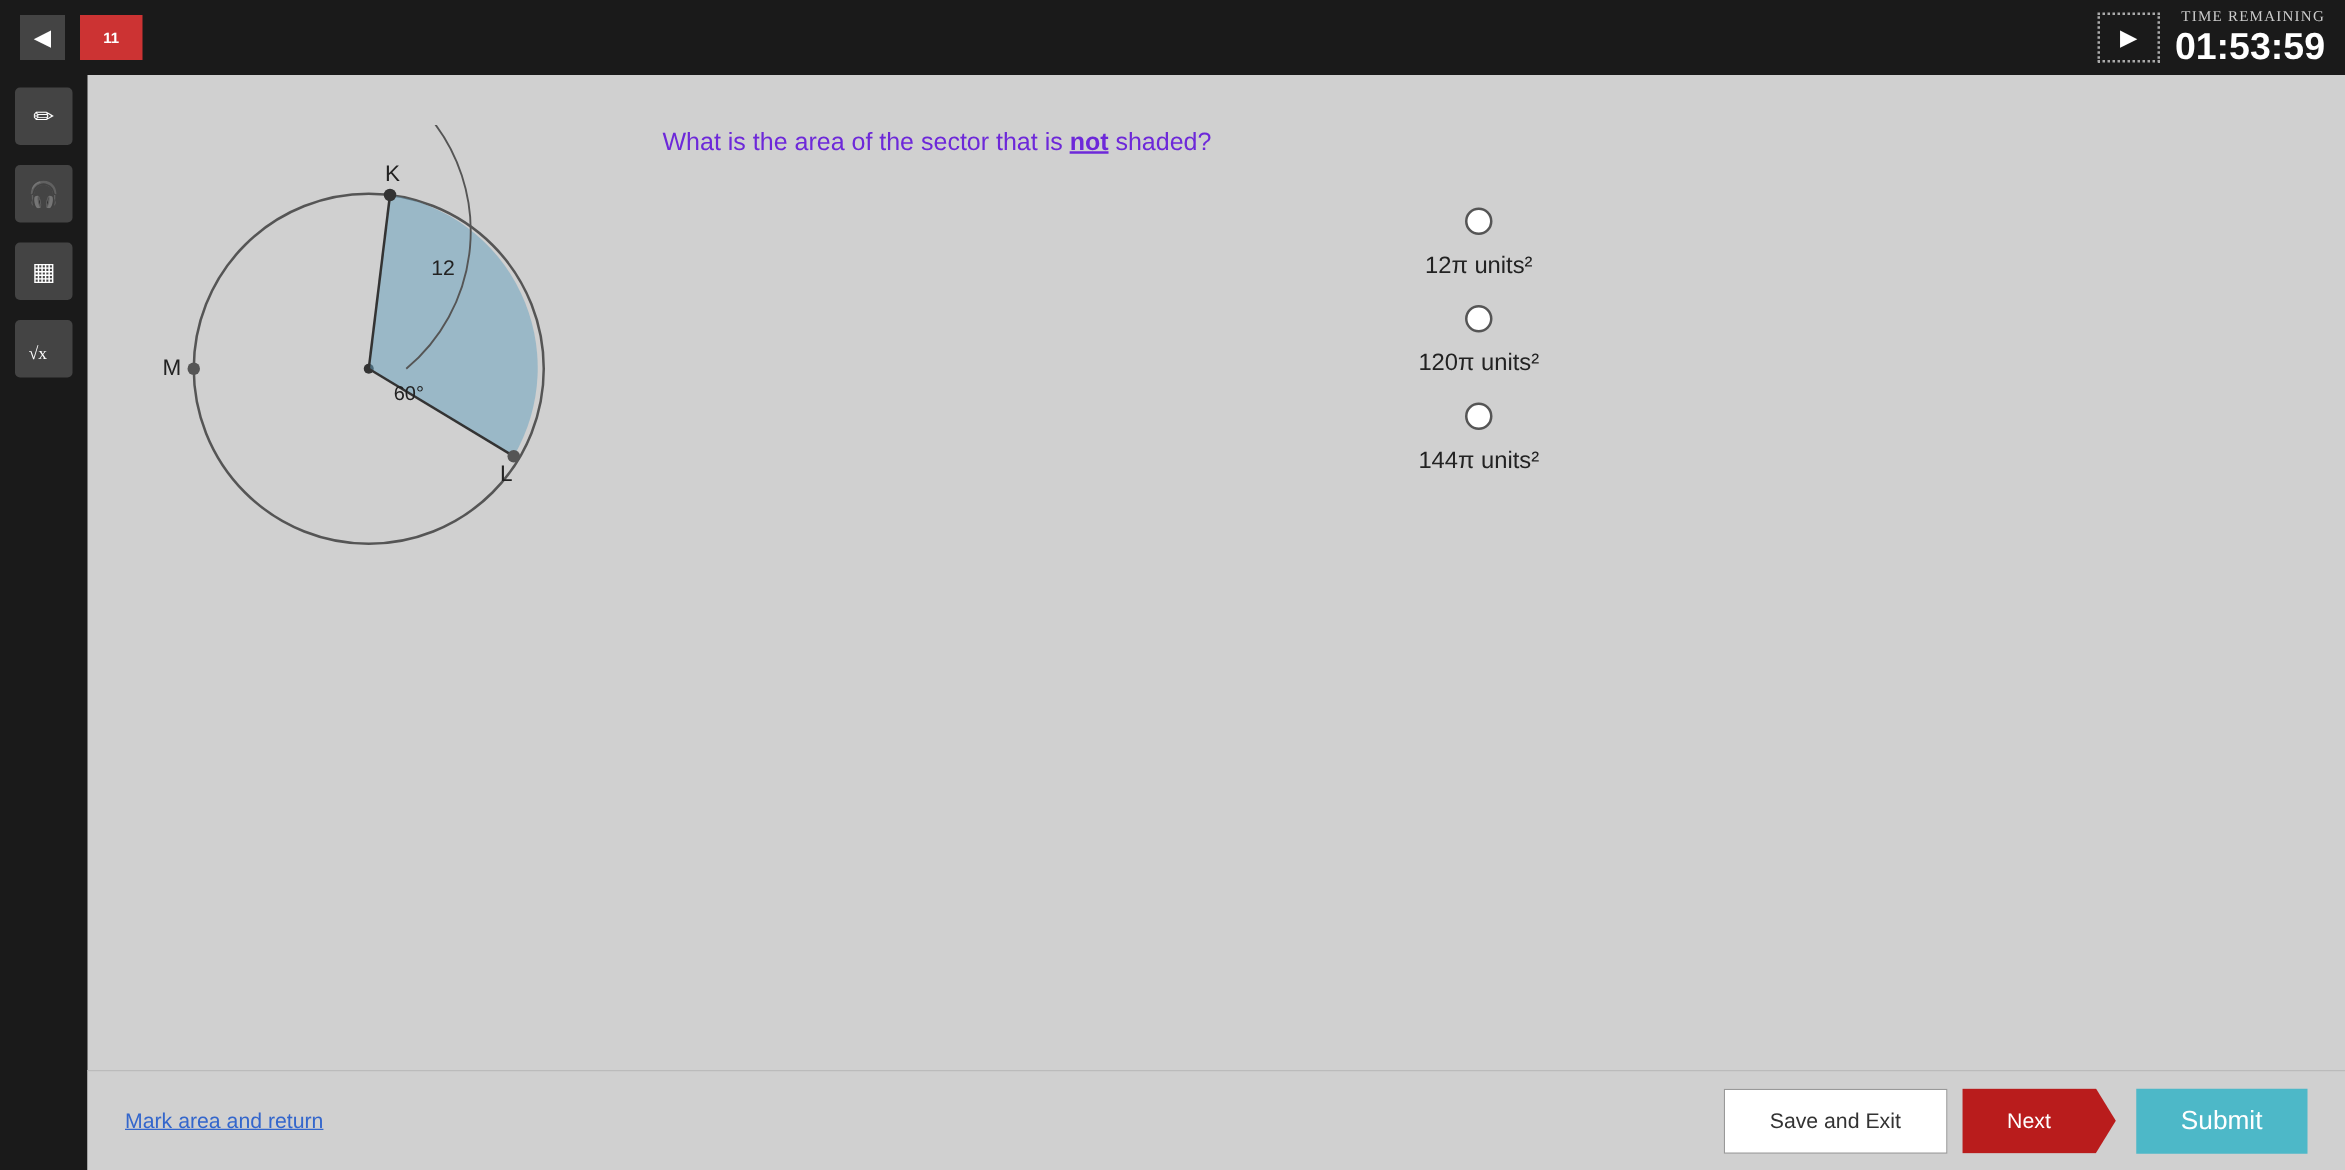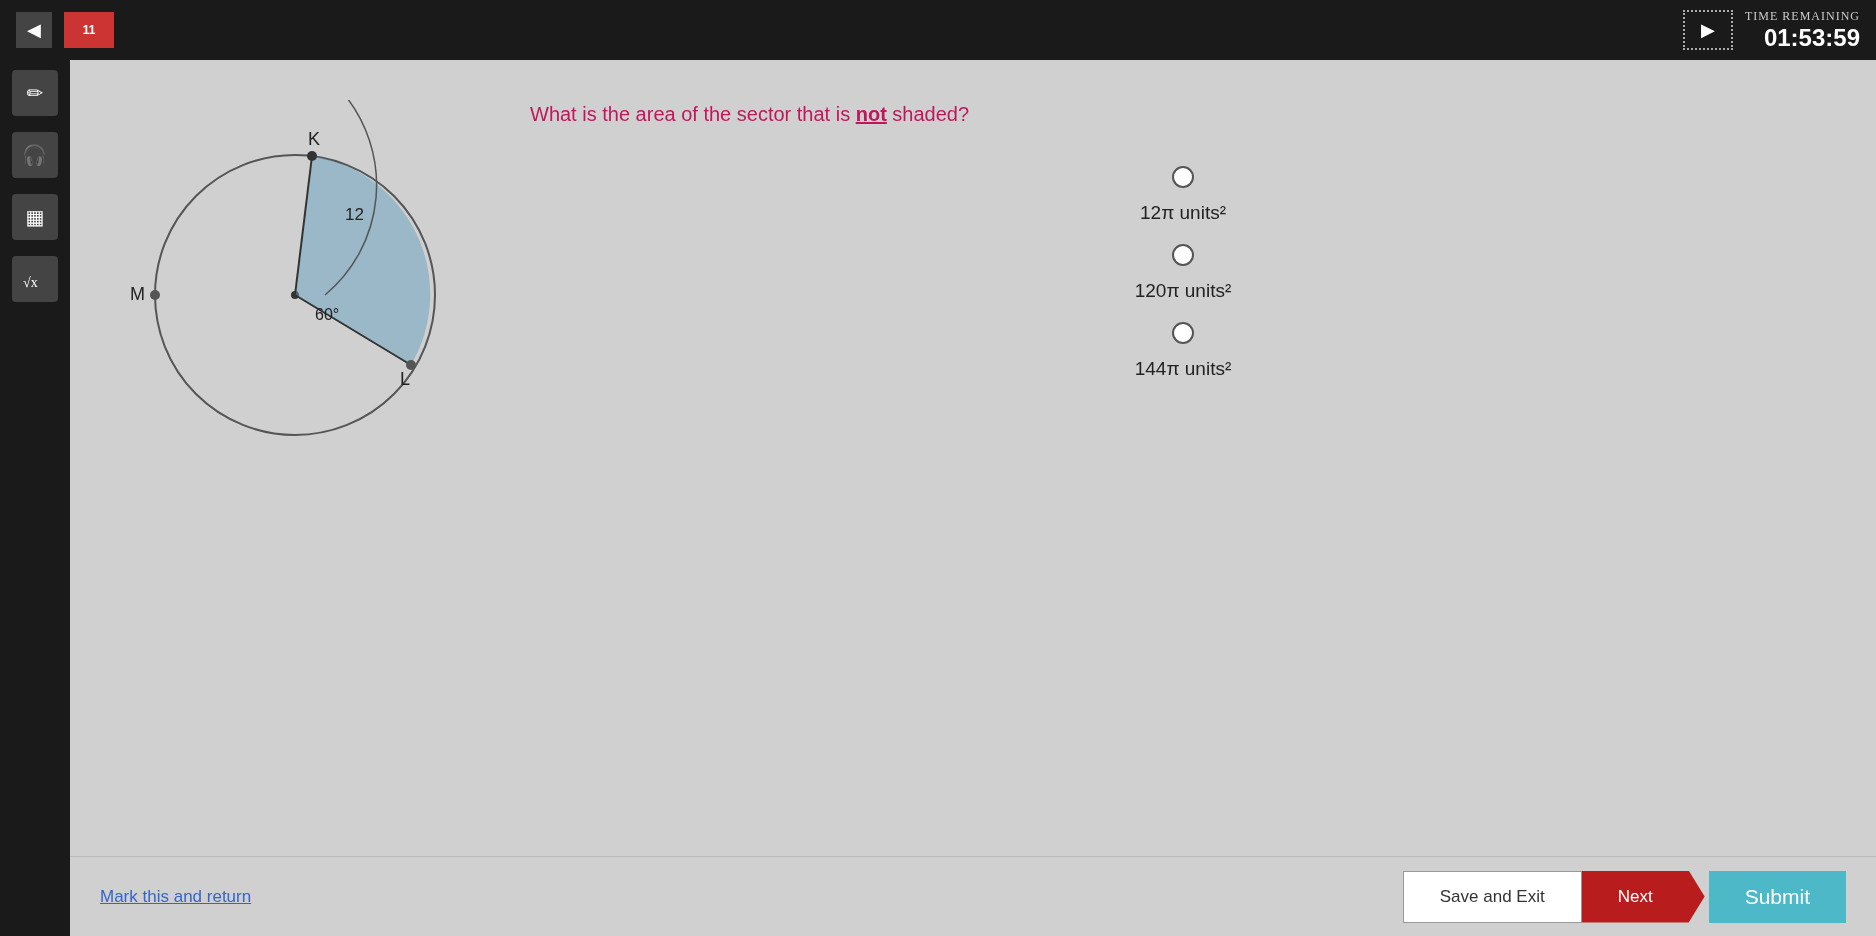--- a/index.html
+++ b/index.html
@@ -62,21 +62,21 @@
       color: white;
       text-align: right;
     }
     .time-label {
       font-size: 12px;
       color: #ccc;
       letter-spacing: 1px;
       font-family: Liberation Serif, serif;
     }
     .time-value {
-      font-size: 24px;
+      font-size: 30px;
       font-weight: bold;
       color: white;
     }
 
     
     .main-area {
       display: flex;
       flex: 1;
       overflow: hidden;
     }
@@ -132,21 +132,21 @@
     .answers-container {
       flex: 1;
       display: flex;
       flex-direction: column;
       gap: 0;
       padding-top: 10px;
     }
     .question-text {
       font-size: 20px;
       font-weight: normal;
-      color: #be185d;
+      color: #6d28d9;
       margin-bottom: 28px;
       line-height: 1.4;
     }
     .question-text strong {
       font-weight: bold;
       text-decoration: underline;
     }
     .answer-option {
       display: flex;
       align-items: center;
@@ -181,21 +181,21 @@
     .mark-return-link {
       color: #3366cc;
       text-decoration: underline;
       font-size: 17px;
       cursor: pointer;
       background: none;
       border: none;
     }
     .bottom-buttons {
       display: flex;
-      gap: 0;
+      gap: 12px;
       align-items: flex-end;
     }
     .save-exit-btn {
       background: white;
       border: 1px solid #999;
       color: #333;
       font-size: 17px;
       padding: 12px 36px;
       cursor: pointer;
       height: 52px;
@@ -305,21 +305,21 @@
           <span class="answer-text">120π units²</span>
         </div>
         <div class="answer-option">
           <div class="radio-circle"></div>
           <span class="answer-text">144π units²</span>
         </div>
       </div>
     </div>
 
     <div class="bottom-bar">
-      <button class="mark-return-link">Mark this and return</button>
+      <button class="mark-return-link">Mark area and return</button>
       <div class="bottom-buttons">
         <button class="save-exit-btn">Save and Exit</button>
         <button class="next-btn">Next</button>
         <button class="submit-btn">Submit</button>
       </div>
     </div>
   </div>
 </div>
 
 </body></html>

